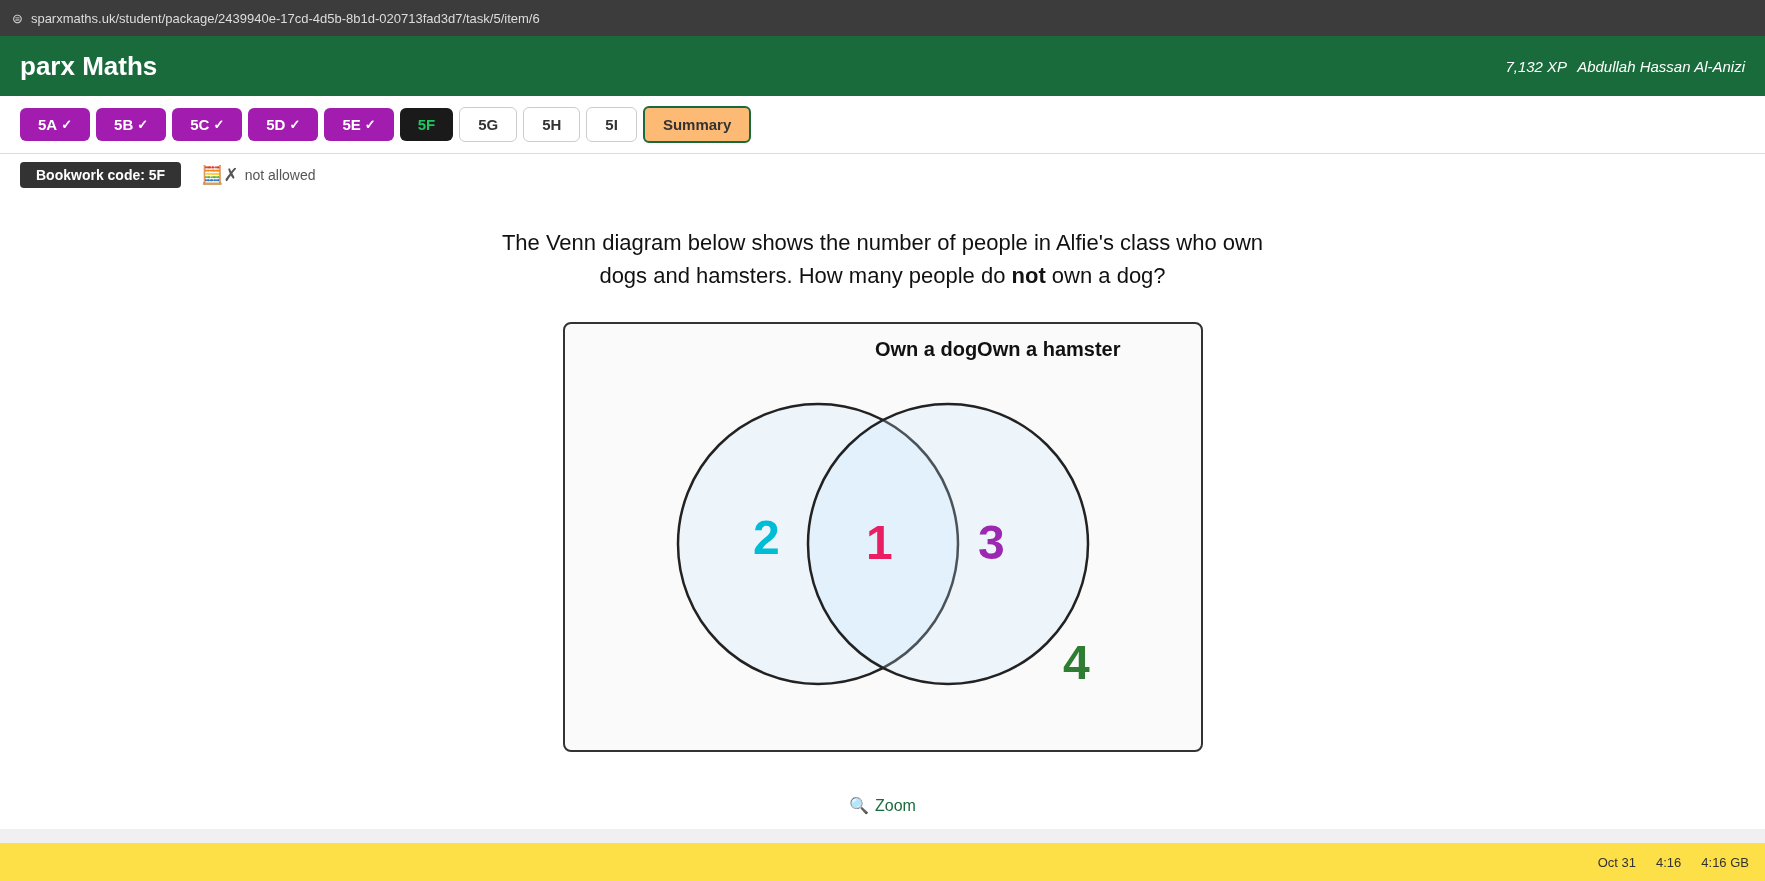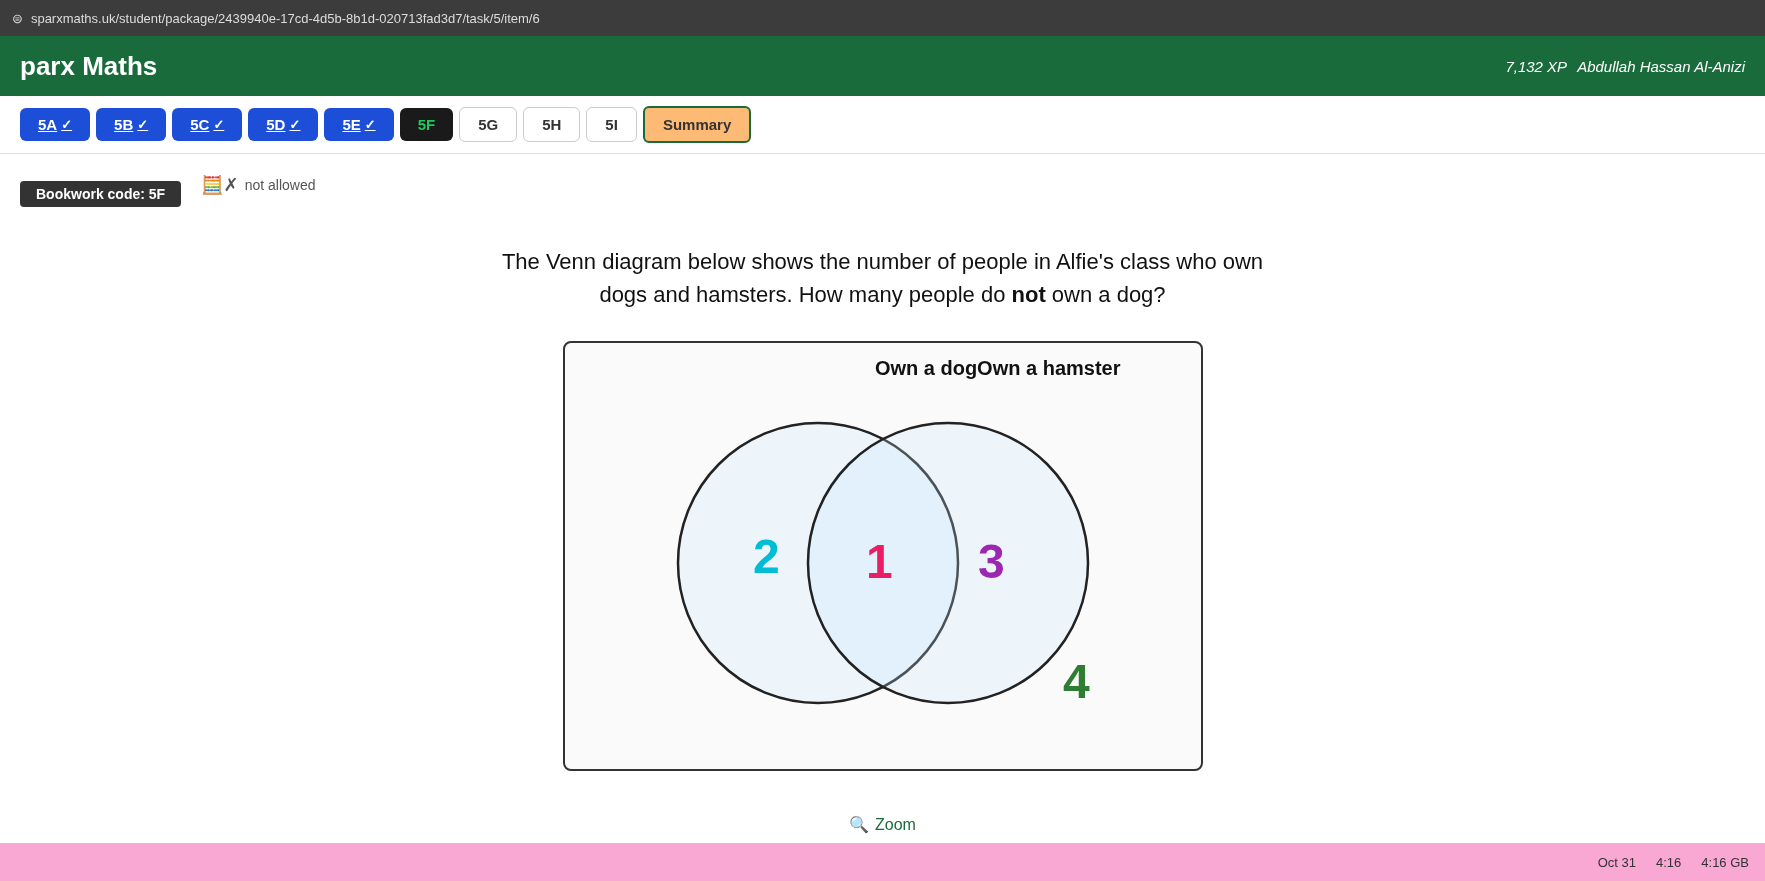--- a/index.html
+++ b/index.html
@@ -63,23 +63,22 @@
       padding: 8px 18px;
       border-radius: 6px;
       font-size: 15px;
       font-weight: 600;
       cursor: pointer;
       display: flex;
       align-items: center;
       gap: 4px;
     }
     .tab-completed {
-      background: #1d4ed8;
+      background: #a21caf;
       color: white;
-      text-decoration: underline;
     }
     .tab-active {
       background: #1a1a1a;
       color: #22c55e;
     }
     .tab-inactive {
       background: white;
       color: #333;
       border: 1px solid #ccc;
     }
@@ -100,21 +99,20 @@
       gap: 20px;
       background: white;
     }
     .bookwork-code-box {
       background: #333;
       color: white;
       padding: 5px 16px;
       border-radius: 4px;
       font-size: 14px;
       font-weight: bold;
-      margin-top: 19px;
     }
     .not-allowed-badge {
       display: flex;
       align-items: center;
       gap: 6px;
       font-size: 14px;
       color: #555;
     }
     .calc-icon {
       font-size: 18px;
@@ -184,21 +182,21 @@
       font-weight: 500;
     }
 
     
     .taskbar {
       position: absolute;
       bottom: 0;
       left: 0;
       right: 0;
       height: 38px;
-      background: #f9a8d4;
+      background: #fde047;
       display: flex;
       align-items: center;
       justify-content: flex-end;
       padding: 0 16px;
       gap: 20px;
       font-size: 13px;
       color: #333;
     }
   </style>
 </head>

